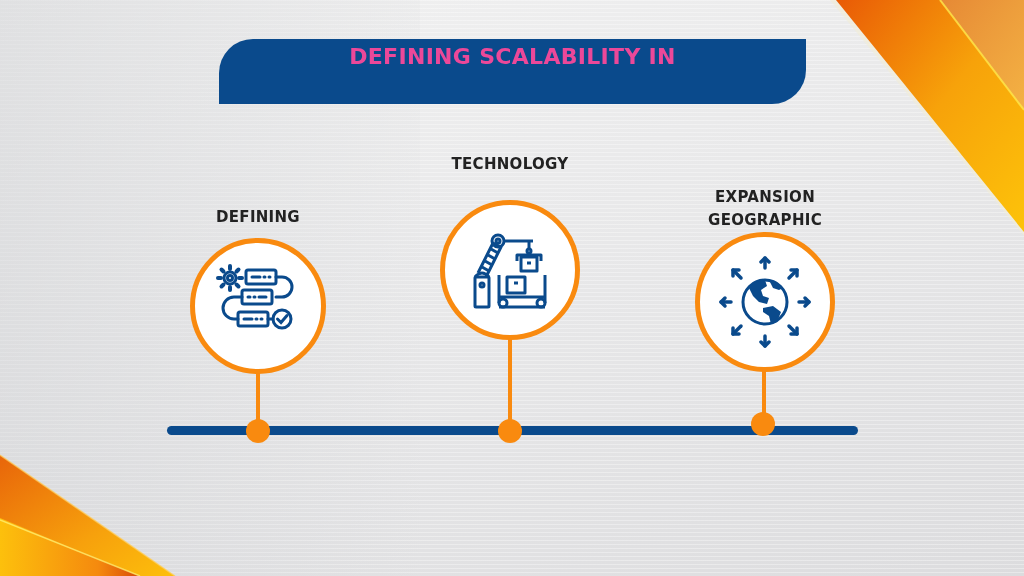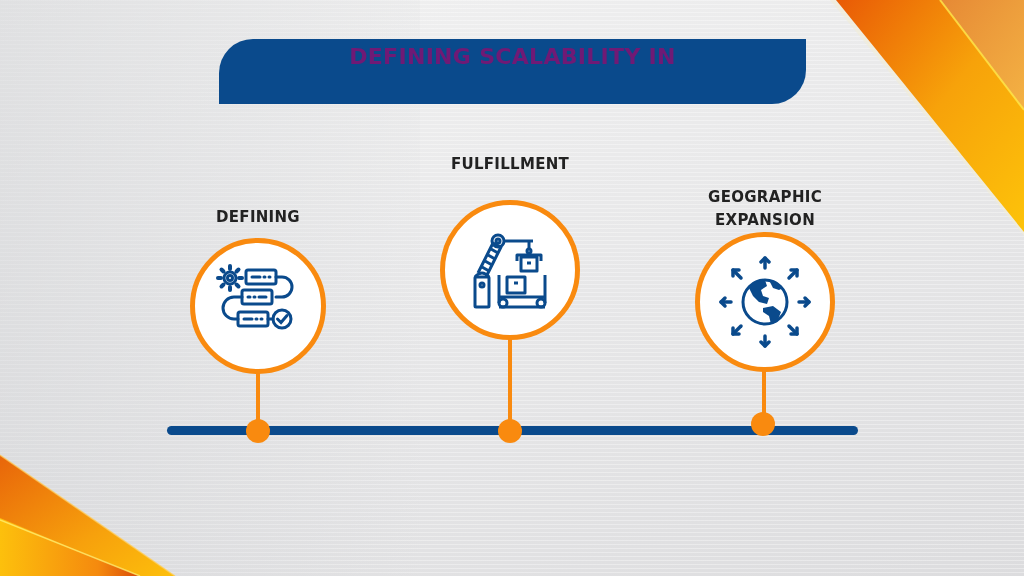--- a/index.html
+++ b/index.html
@@ -7,21 +7,21 @@
       font-family: "DejaVu Sans", "Liberation Sans", sans-serif;
       background: linear-gradient(160deg, #f2f2f2 0%, #e9e9ea 45%, #dcdcde 100%); }
     .stripes { position:absolute; inset:0;
       background: repeating-linear-gradient(180deg, rgba(255,255,255,0.35) 0px, rgba(255,255,255,0.35) 1px, rgba(0,0,0,0) 1px, rgba(0,0,0,0) 4px); }
     .shade-left { position:absolute; left:0; top:0; width:420px; height:576px;
       background: linear-gradient(100deg, rgba(190,192,196,0.35) 0%, rgba(190,192,196,0) 100%); }
     .deco { position:absolute; inset:0; }
     .title-box { position:absolute; left:219px; top:39px; width:587px; height:65px;
       background:#0a4a8c; border-radius:34px 0 34px 0; }
     .title { position:absolute; left:219px; top:44px; width:587px; text-align:center;
-      color:#701a75; font-weight:bold; font-size:22px; line-height:26px; letter-spacing:0.3px; }
+      color:#ec4899; font-weight:bold; font-size:22px; line-height:26px; letter-spacing:0.3px; }
     .timeline { position:absolute; left:167px; top:426px; width:691px; height:9px;
       background:#0a4a8c; border-radius:5px; }
     .stem { position:absolute; width:4px; background:#f98a0f; }
     .dot { position:absolute; width:24px; height:24px; border-radius:50%; background:#f98a0f; }
     .node { position:absolute; border-radius:50%; background:#fff; border:5px solid #f98a0f; box-sizing:border-box; display:flex; align-items:center; justify-content:center; }
     .label { position:absolute; text-align:center; color:#222; font-weight:bold; font-size:15px; line-height:23px; letter-spacing:0.3px; }
   </style>
 </head>
 <body>
 
@@ -102,21 +102,21 @@
     <line x1="28" y1="55" x2="36" y2="55"></line>
       <line x1="40" y1="55" x2="41" y2="55"></line>
       <line x1="45" y1="55" x2="46" y2="55"></line>
     <line x1="52" y1="55" x2="57" y2="55"></line>
     <circle cx="66" cy="55" r="9"></circle>
     <polyline points="61.5,55 65,58.5 71,51.5"></polyline>
   </svg>
 </div>
 
 <div class="label" style="left:420px; top:153px; width:180px;">
-  <div>FULFILLMENT</div>
+  <div>TECHNOLOGY</div>
 </div>
 <div class="stem" style="left:508px; top:332px; height:90px;"></div>
 <div class="dot" style="left:498px; top:419px;"></div>
 <div class="node" style="left:440px; top:200px; width:140px; height:140px;">
   <svg width="86" height="86" viewBox="0 0 86 86" fill="none" stroke="#0a4a8c" stroke-width="3" stroke-linejoin="round">
     <rect x="8" y="50" width="14" height="30" rx="1"></rect>
     <path d="M8 50 q7 -8 14 0"></path>
     <circle cx="15" cy="58" r="2"></circle>
     <path d="M11 46 L26 16 L34 20 L19 50"></path>
     <line x1="15" y1="40" x2="22" y2="44"></line>
@@ -136,22 +136,22 @@
     <line x1="32" y1="48" x2="32" y2="76"></line>
       <line x1="78" y1="48" x2="78" y2="76"></line>
     <line x1="32" y1="70" x2="78" y2="70"></line>
     <line x1="32" y1="80" x2="78" y2="80"></line>
     <circle cx="36" cy="76" r="4"></circle>
       <circle cx="74" cy="76" r="4"></circle>
   </svg>
 </div>
 
 <div class="label" style="left:675px; top:186px; width:180px;">
+  <div>EXPANSION</div>
   <div>GEOGRAPHIC</div>
-  <div>EXPANSION</div>
 </div>
 <div class="stem" style="left:762px; top:366px; height:52px;"></div>
 <div class="dot" style="left:751px; top:412px;"></div>
 <div class="node" style="left:695px; top:232px; width:140px; height:140px;">
   <svg width="96" height="96" viewBox="0 0 96 96" fill="none" stroke="#0a4a8c" stroke-width="3.5" stroke-linecap="round" stroke-linejoin="round">
     <circle cx="48" cy="48" r="22" stroke-width="3"></circle>
     <path d="M32 34 q6 -8 16 -8 l2 6 l-6 4 l2 6 l6 2 l-2 6 l-8 -2 l-6 -6 z" fill="#0a4a8c" stroke="none"></path>
     <path d="M52 26 q10 2 14 8 l-4 2 l-6 -2 z" fill="#0a4a8c" stroke="none"></path>
     <path d="M46 54 l10 -2 l8 6 l-4 10 l-6 2 l-2 -8 l-6 -4 z" fill="#0a4a8c" stroke="none"></path>
     <line x1="48" y1="14" x2="48" y2="4"></line>

